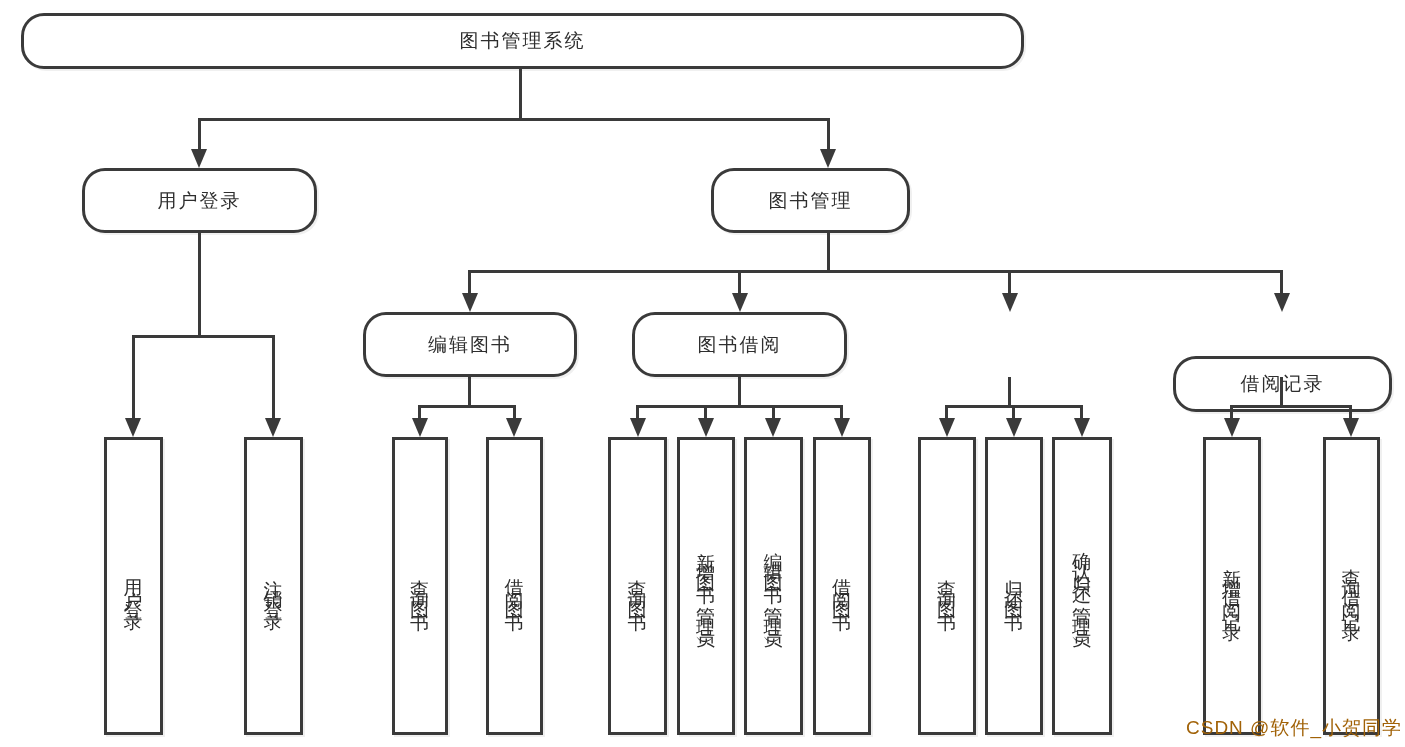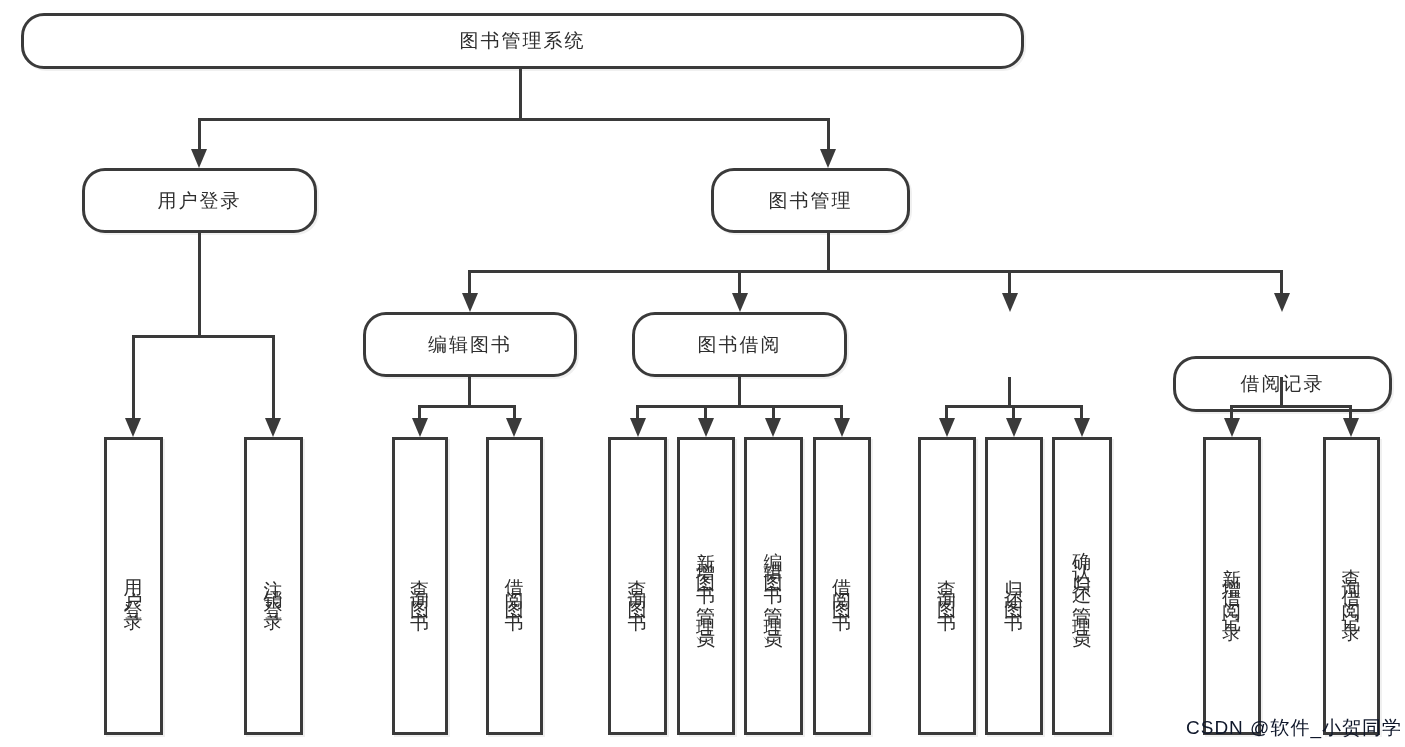--- a/index.html
+++ b/index.html
@@ -34,21 +34,21 @@
   .arrow{
     position:absolute;width:0;height:0;
     border-left:8px solid transparent;
     border-right:8px solid transparent;
     border-top:19px solid #3a3a3a;
   }
   .watermark{
     position:absolute;
     left:1186px;top:715px;
     font-size:19px;
-    color:#0f172a;
+    color:#a16207;
     letter-spacing:1px;
     white-space:nowrap;
     z-index:5;
   }
 </style>
 </head>
 <body>
 
 <div class="canvas">
 

